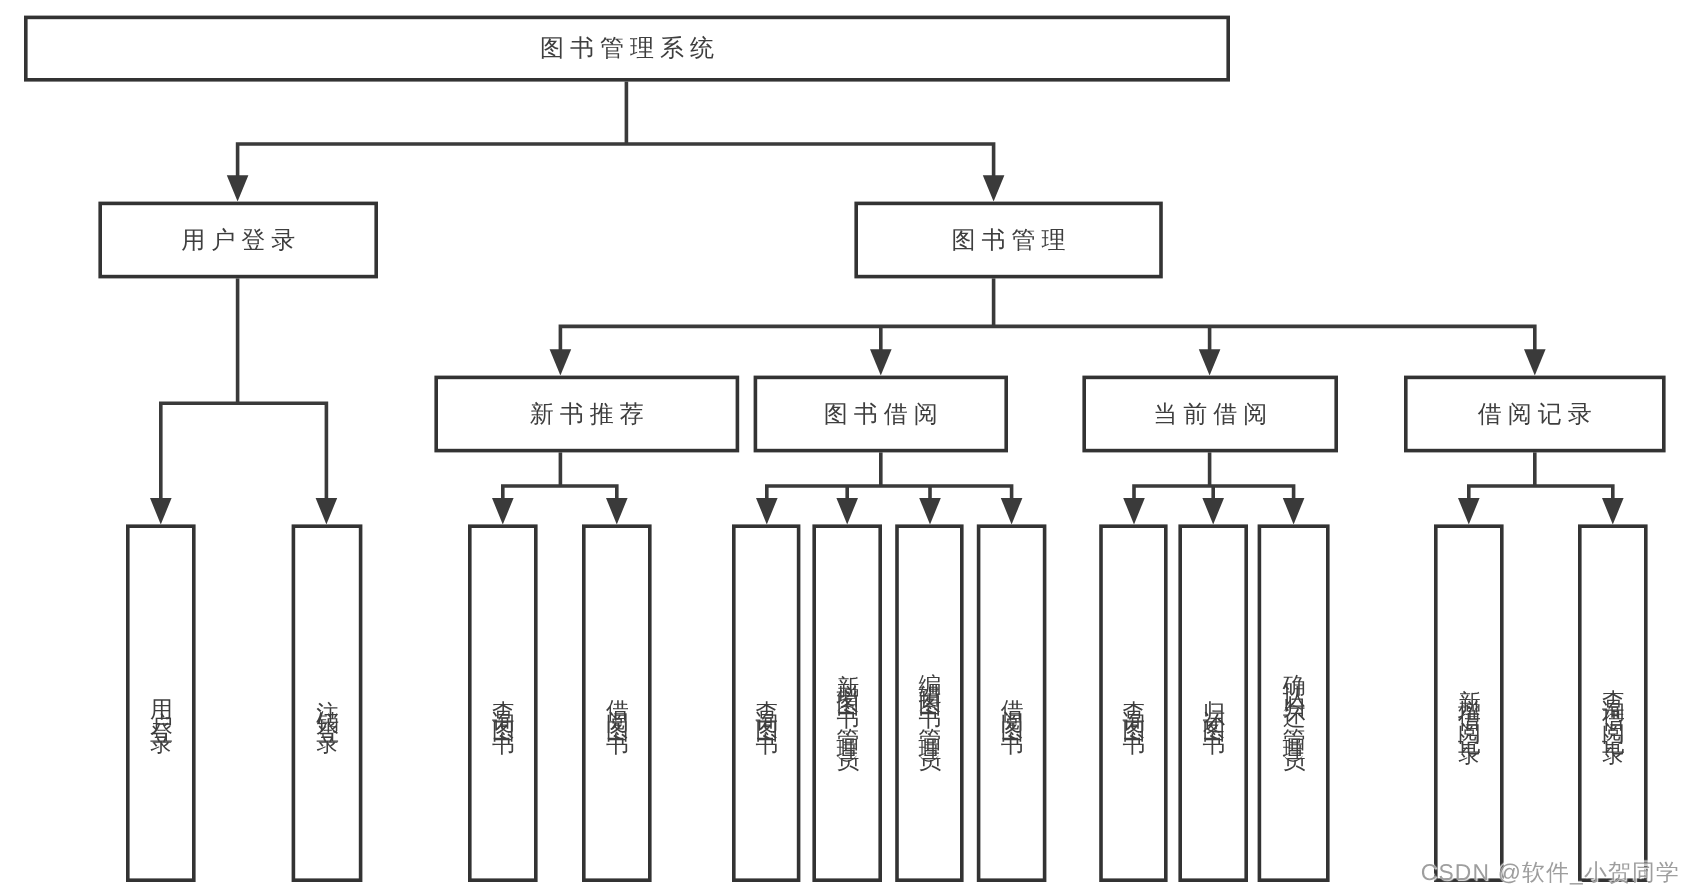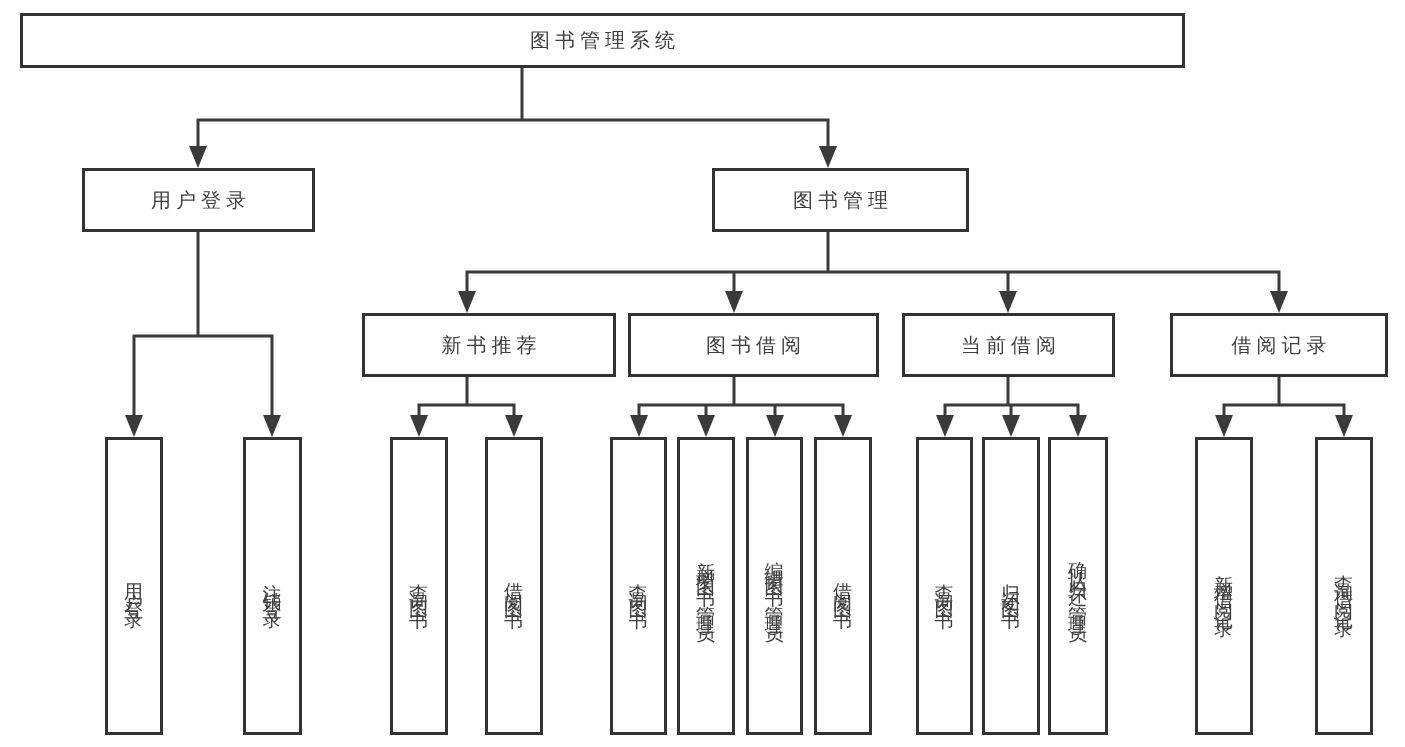--- a/index.html
+++ b/index.html
@@ -90,35 +90,35 @@
       <polygon points="766,415 784,415 775,437"></polygon>
       <polygon points="834,415 852,415 843,437"></polygon>
       <polygon points="936,415 954,415 945,437"></polygon>
       <polygon points="1002,415 1020,415 1011,437"></polygon>
       <polygon points="1069,415 1087,415 1078,437"></polygon>
       <polygon points="1215,415 1233,415 1224,437"></polygon>
       <polygon points="1335,415 1353,415 1344,437"></polygon>
     </g>
   </svg>
 
-  <div class="node h" style="left:20px;top:13px;width:1165px;height:55px;">
+  <div class="node h" style="left:20px;top:13px;width:1005px;height:55px;">
     <span>图书管理系统</span>
   </div>
 
   <div class="node h" style="left:82px;top:168px;width:233px;height:64px;">
     <span>用户登录</span>
   </div>
   <div class="node h" style="left:712px;top:168px;width:257px;height:64px;">
     <span>图书管理</span>
   </div>
 
   <div class="node h" style="left:362px;top:313px;width:254px;height:64px;">
     <span>新书推荐</span>
   </div>
-  <div class="node h" style="left:628px;top:313px;width:251px;height:64px;">
+  <div class="node h" style="left:628px;top:313px;width:212px;height:64px;">
     <span>图书借阅</span>
   </div>
   <div class="node h" style="left:1170px;top:313px;width:218px;height:64px;">
     <span>借阅记录</span>
   </div>
   <div class="node h" style="left:902px;top:313px;width:213px;height:64px;">
     <span>当前借阅</span>
   </div>
 
   <div class="node v" style="left:105px;top:437px;width:58px;height:298px;">
@@ -158,14 +158,15 @@
     <span>确认归还（管理员）</span>
   </div>
 
   <div class="node v" style="left:1195px;top:437px;width:58px;height:298px;">
     <span>新增借阅记录</span>
   </div>
   <div class="node v" style="left:1315px;top:437px;width:58px;height:298px;">
     <span>查询借阅记录</span>
   </div>
 
+  <div class="watermark">CSDN @软件_小贺同学</div>
 
 </div>
 
 </body></html>

